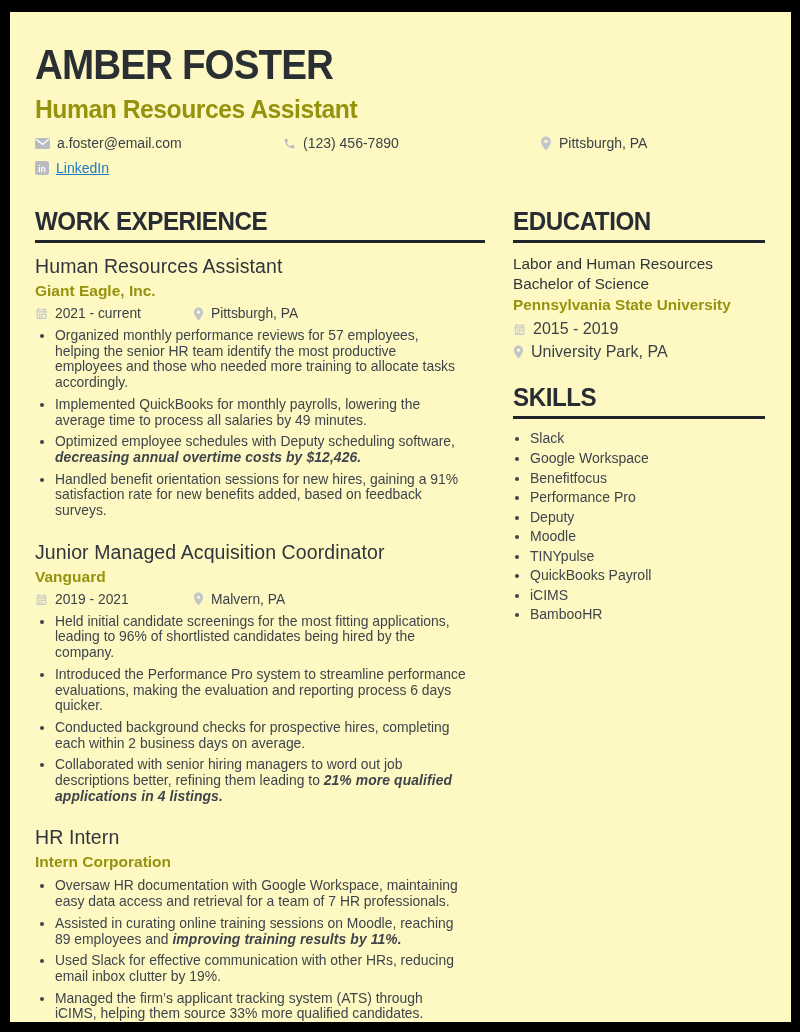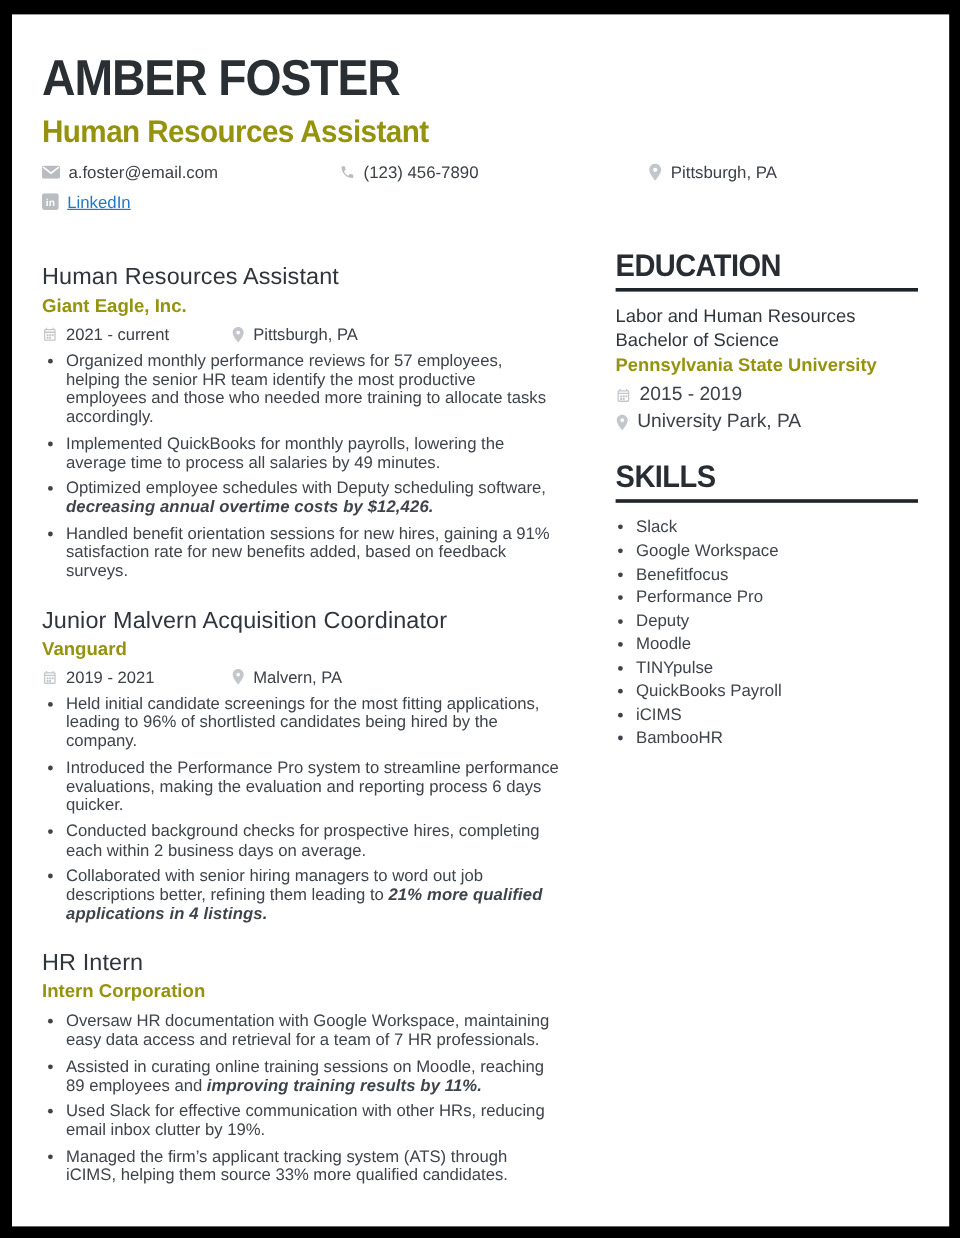--- a/index.html
+++ b/index.html
@@ -5,21 +5,21 @@
   * { margin:0; padding:0; box-sizing:border-box; }
   html,body { width:800px; }
   body {
     background:#000;
     font-family:"Liberation Sans","DejaVu Sans",sans-serif;
     color:#3f444b;
   }
   .page {
     position:absolute; left:10px; top:12px;
     width:781px; height:1010px;
-    background:#ffffff;
+    background:#fef9c3;
     padding:26px 26px 0 25px;
     overflow:hidden;
   }
   
   .name { line-height:1; margin-top:6px; }
   .name span {
     display:inline-block;
     font-size:42px; font-weight:700; letter-spacing:-1px;
     color:#2a2f34;
     transform:scaleX(0.92); transform-origin:0 50%;
@@ -124,20 +124,23 @@
             <text x="7" y="10.6" font-size="8.5" font-weight="bold" fill="#fff" text-anchor="middle" font-family="Liberation Sans, sans-serif">in</text>
           </svg>
       </span>
       <a class="link" href="#">LinkedIn</a>
     </div>
   </div>
 
   <div class="columns">
 
     <div class="col-left">
+      <div class="section-h">
+        <span>WORK EXPERIENCE</span>
+      </div>
       <div id="jobs-list">
           <div class="job">
             <div class="job-title">Human Resources Assistant</div>
             <div class="company" style="color:#95930e">Giant Eagle, Inc.</div>
             <div class="meta-row">
               <span class="meta meta-date">
                 <span class="icon">
                   <svg width="13" height="13" viewBox="0 0 24 24">
                     <path fill="#c3c7cb" d="M19 4h-1V2h-2v2H8V2H6v2H5c-1.1 0-2 .9-2 2v14c0 1.1.9 2 2 2h14c1.1 0 2-.9 2-2V6c0-1.1-.9-2-2-2zm0 16H5V10h14v10zM5 8V6h14v2H5z"></path>
                     <g fill="#c3c7cb">
@@ -161,21 +164,21 @@
               </span>
             </div>
             <ul class="bullets">
               <li>Organized monthly performance reviews for 57 employees, helping the senior HR team identify the most productive employees and those who needed more training to allocate tasks accordingly.</li>
               <li>Implemented QuickBooks for monthly payrolls, lowering the average time to process all salaries by 49 minutes.</li>
               <li>Optimized employee schedules with Deputy scheduling software, <strong><em>decreasing annual overtime costs by $12,426.</em></strong></li>
               <li>Handled benefit orientation sessions for new hires, gaining a 91% satisfaction rate for new benefits added, based on feedback surveys.</li>
             </ul>
           </div>
           <div class="job">
-            <div class="job-title">Junior Malvern Acquisition Coordinator</div>
+            <div class="job-title">Junior Managed Acquisition Coordinator</div>
             <div class="company" style="color:#95930e">Vanguard</div>
             <div class="meta-row">
               <span class="meta meta-date">
                 <span class="icon">
                   <svg width="13" height="13" viewBox="0 0 24 24">
                     <path fill="#c3c7cb" d="M19 4h-1V2h-2v2H8V2H6v2H5c-1.1 0-2 .9-2 2v14c0 1.1.9 2 2 2h14c1.1 0 2-.9 2-2V6c0-1.1-.9-2-2-2zm0 16H5V10h14v10zM5 8V6h14v2H5z"></path>
                     <g fill="#c3c7cb">
                       <rect x="7" y="12" width="3" height="3"></rect>
                       <rect x="11" y="12" width="3" height="3"></rect>
                       <rect x="15" y="12" width="3" height="3"></rect>

